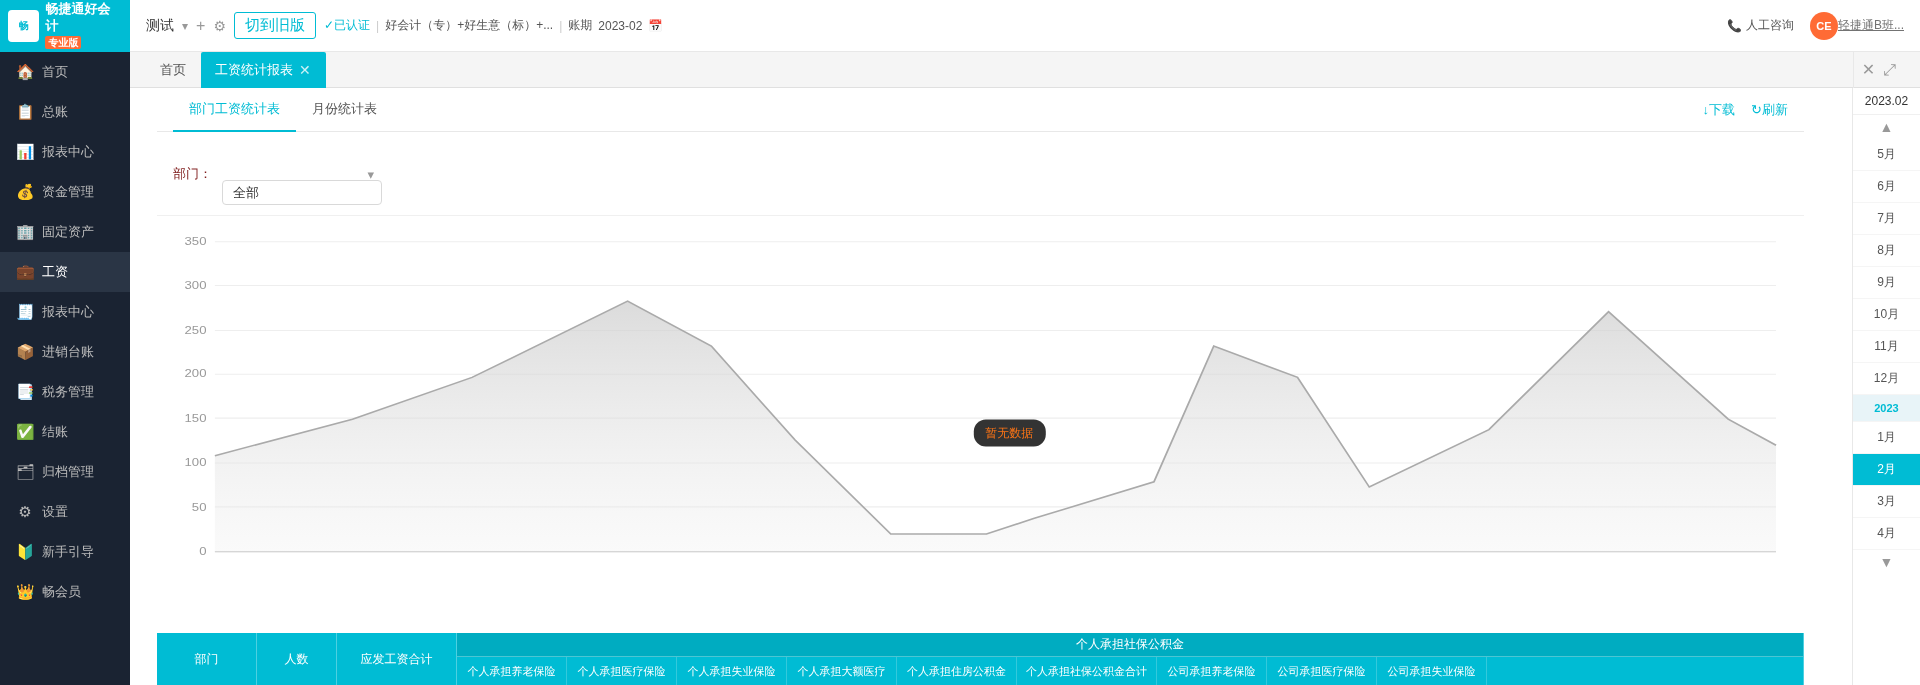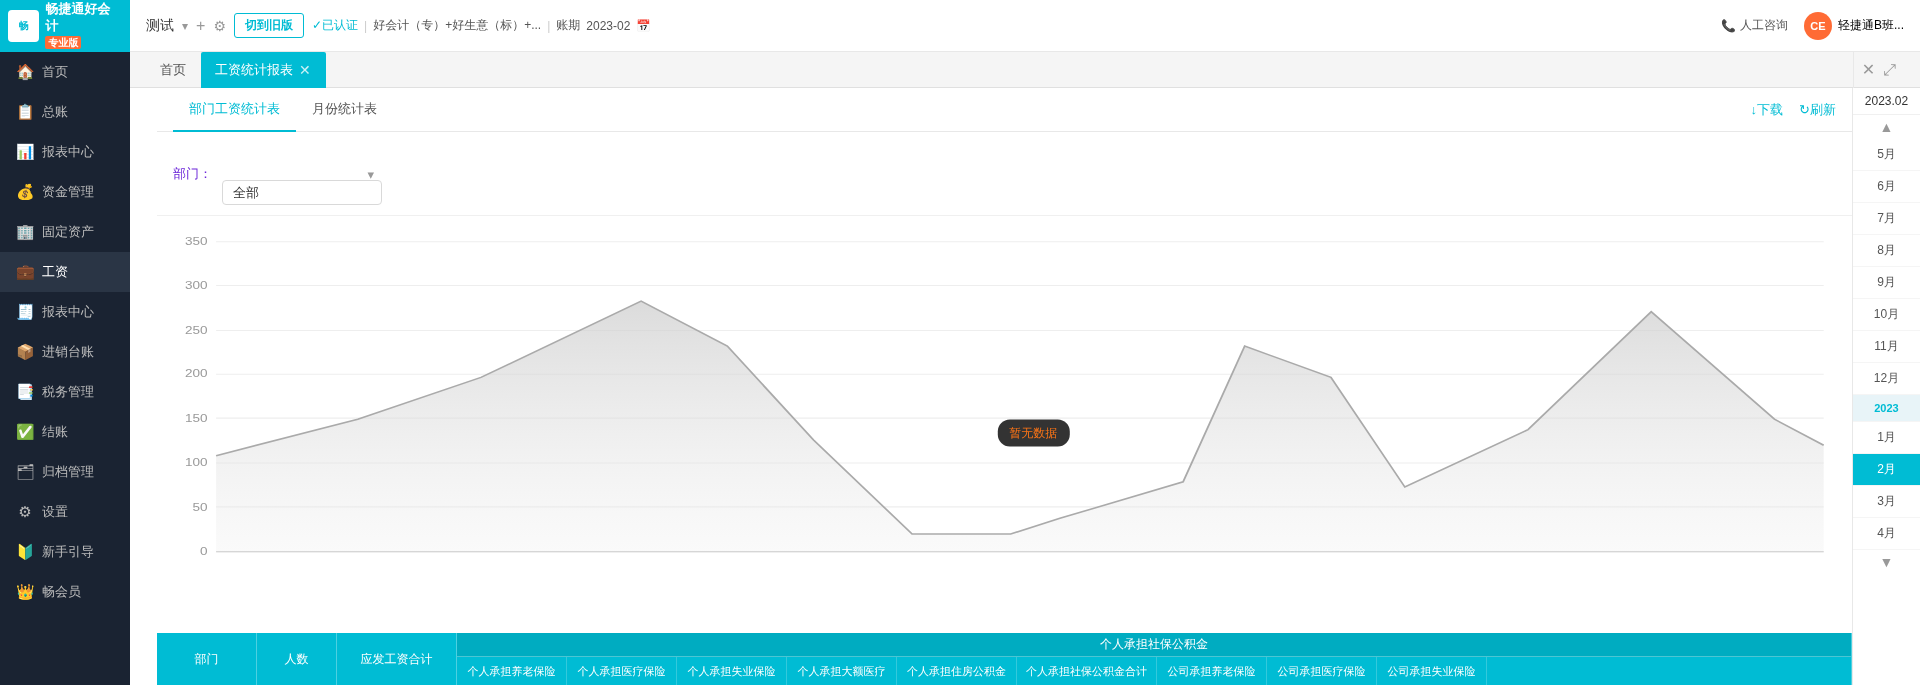--- a/index.html
+++ b/index.html
@@ -87,22 +87,21 @@
     .topbar-arrow { color: #999; font-size: 12px; cursor: pointer; }
     .topbar-add { color: #999; font-size: 16px; cursor: pointer; }
     .topbar-gear { color: #999; font-size: 14px; cursor: pointer; }
     .topbar-switch-btn {
       border: 1px solid #00bcd4;
       color: #00bcd4;
       background: white;
       padding: 3px 10px;
       border-radius: 3px;
       cursor: pointer;
-      font-size: 12px;
-      font-weight: bold;
+      font-size: 15px;
     }
     .topbar-tags {
       display: flex;
       align-items: center;
       gap: 6px;
       font-size: 12px;
       color: #555;
     }
     .tag-certified { color: #00bcd4; }
     .tag-dot { color: #ccc; }
@@ -115,36 +114,35 @@
       display: flex;
       align-items: center;
       gap: 4px;
       color: #555;
       font-size: 12px;
       cursor: pointer;
     }
     .topbar-user {
       display: flex;
       align-items: center;
-      gap: 6px;
       cursor: pointer;
     }
     .user-avatar {
       width: 28px;
       height: 28px;
       background: #ff6b35;
       border-radius: 50%;
       display: flex;
       align-items: center;
       justify-content: center;
       color: white;
       font-size: 11px;
       font-weight: bold;
     }
-    .user-name { font-size: 12px; color: #000000; }
+    .user-name { font-size: 12px; color: #737373; text-decoration: underline; }
 
     
     .tabbar {
       background: #f5f5f5;
       border-bottom: 1px solid #e0e0e0;
       display: flex;
       align-items: center;
       padding: 0 16px;
       height: 36px;
       flex-shrink: 0;
@@ -224,21 +222,21 @@
 
     
     .filterbar {
       display: flex;
       align-items: center;
       padding: 10px 16px;
       gap: 10px;
       flex-shrink: 0;
       border-bottom: 1px solid #f0f0f0;
     }
-    .filter-label { font-size: 13px; color: #6d28d9; }
+    .filter-label { font-size: 13px; color: #7f1d1d; }
     .filter-select {
       border: 1px solid #d9d9d9;
       border-radius: 4px;
       padding: 4px 28px 4px 10px;
       font-size: 13px;
       color: #333;
       background: white;
       width: 160px;
       appearance: none;
       cursor: pointer;
@@ -317,20 +315,21 @@
 
     
     .right-panel {
       width: 68px;
       background: white;
       border-left: 1px solid #e8e8e8;
       display: flex;
       flex-direction: column;
       overflow-y: auto;
       flex-shrink: 0;
+      margin-left: 48px;
     }
     .rp-month-item {
       padding: 7px 10px;
       font-size: 12px;
       color: #555;
       cursor: pointer;
       text-align: center;
       border-bottom: 1px solid #f5f5f5;
     }
     .rp-month-item.active {

